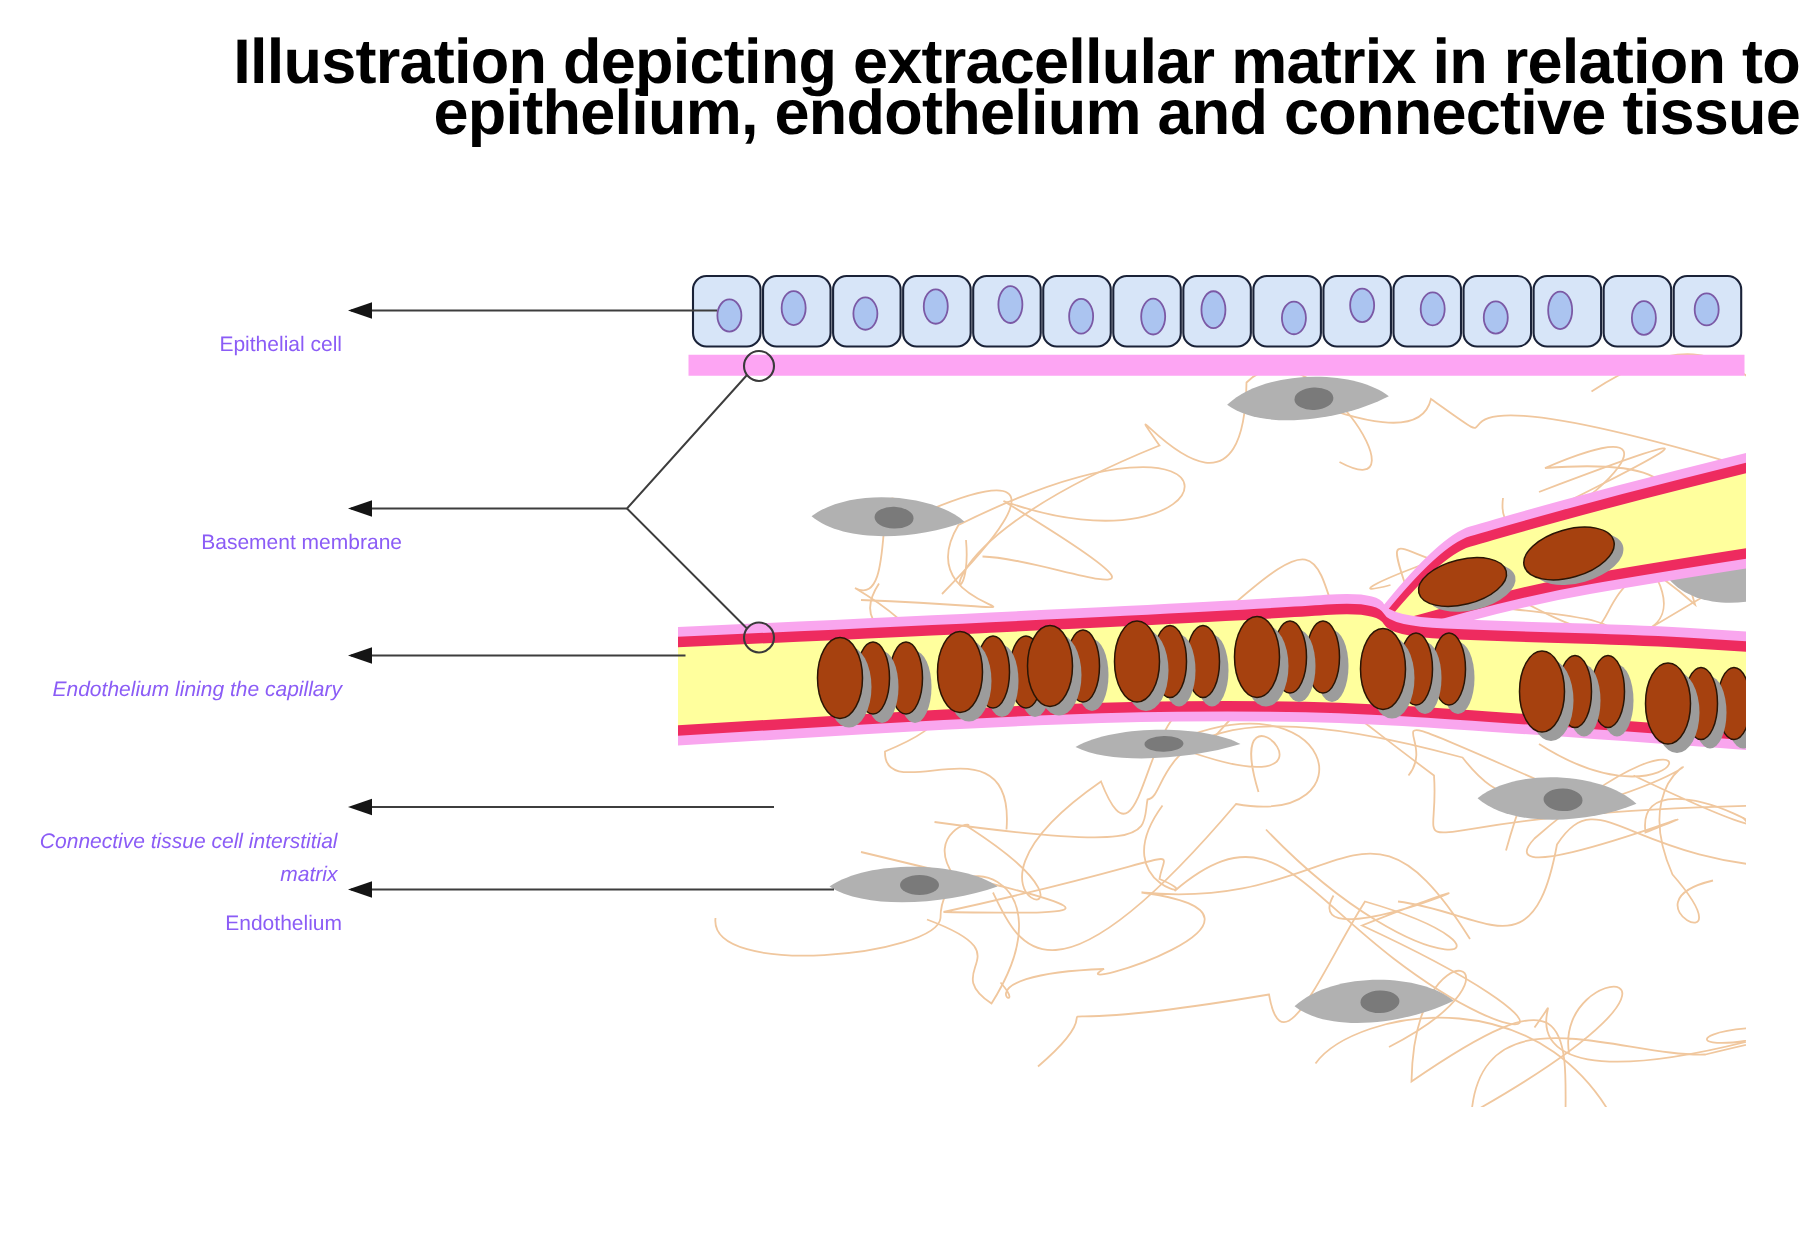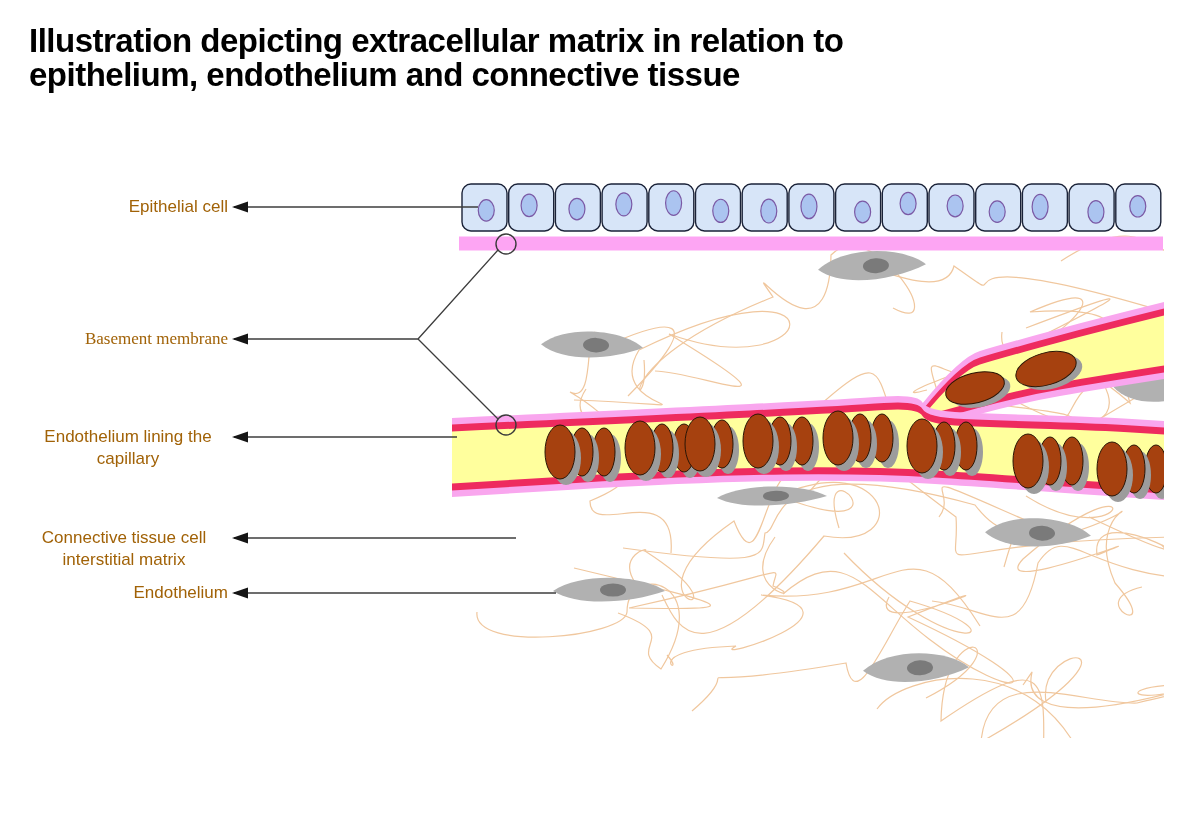--- a/index.html
+++ b/index.html
@@ -1,23 +1,23 @@
 <!DOCTYPE html>
 <html><head>
 <meta charset="utf-8">
 <style>
   html,body{margin:0;padding:0;width:1200px;height:830px;background:#ffffff;overflow:hidden;}
   body{position:relative;font-family:"Liberation Sans",sans-serif;}
-  .title{position:absolute;left:0;right:0;top:24px;text-align:left;font-weight:bold;
-         font-size:33px;line-height:34px;letter-spacing:-0.5px;color:#000;margin-left:29px;}
-  .lbl{position:absolute;font-size:17px;line-height:22px;color:#a16207;}
+  .title{position:absolute;left:0;right:0;top:24px;text-align:right;font-weight:bold;
+         font-size:42px;line-height:34px;letter-spacing:-0.5px;color:#000;margin-left:29px;}
+  .lbl{position:absolute;font-size:14px;line-height:22px;color:#8b5cf6;margin-top:22px;}
   .lbl.r{text-align:right;}
-  .lbl.c{text-align:center;}
+  .lbl.c{text-align:right;font-style:italic;}
   #lbl-ep{right:972px;top:196px;white-space:nowrap;}
-  #lbl-bm{right:972px;top:328px;white-space:nowrap;font-family:Liberation Serif, serif;}
+  #lbl-bm{right:932px;top:328px;white-space:nowrap;}
   #lbl-en{left:28px;width:200px;top:426px;}
   #lbl-ct{left:23px;width:202px;top:527px;}
   #lbl-fb{right:972px;top:582px;white-space:nowrap;}
   #art{position:absolute;left:0;top:0;}
 </style>
 </head>
 <body>
 
 <div class="title">
   <div>Illustration depicting extracellular matrix in relation to</div>

